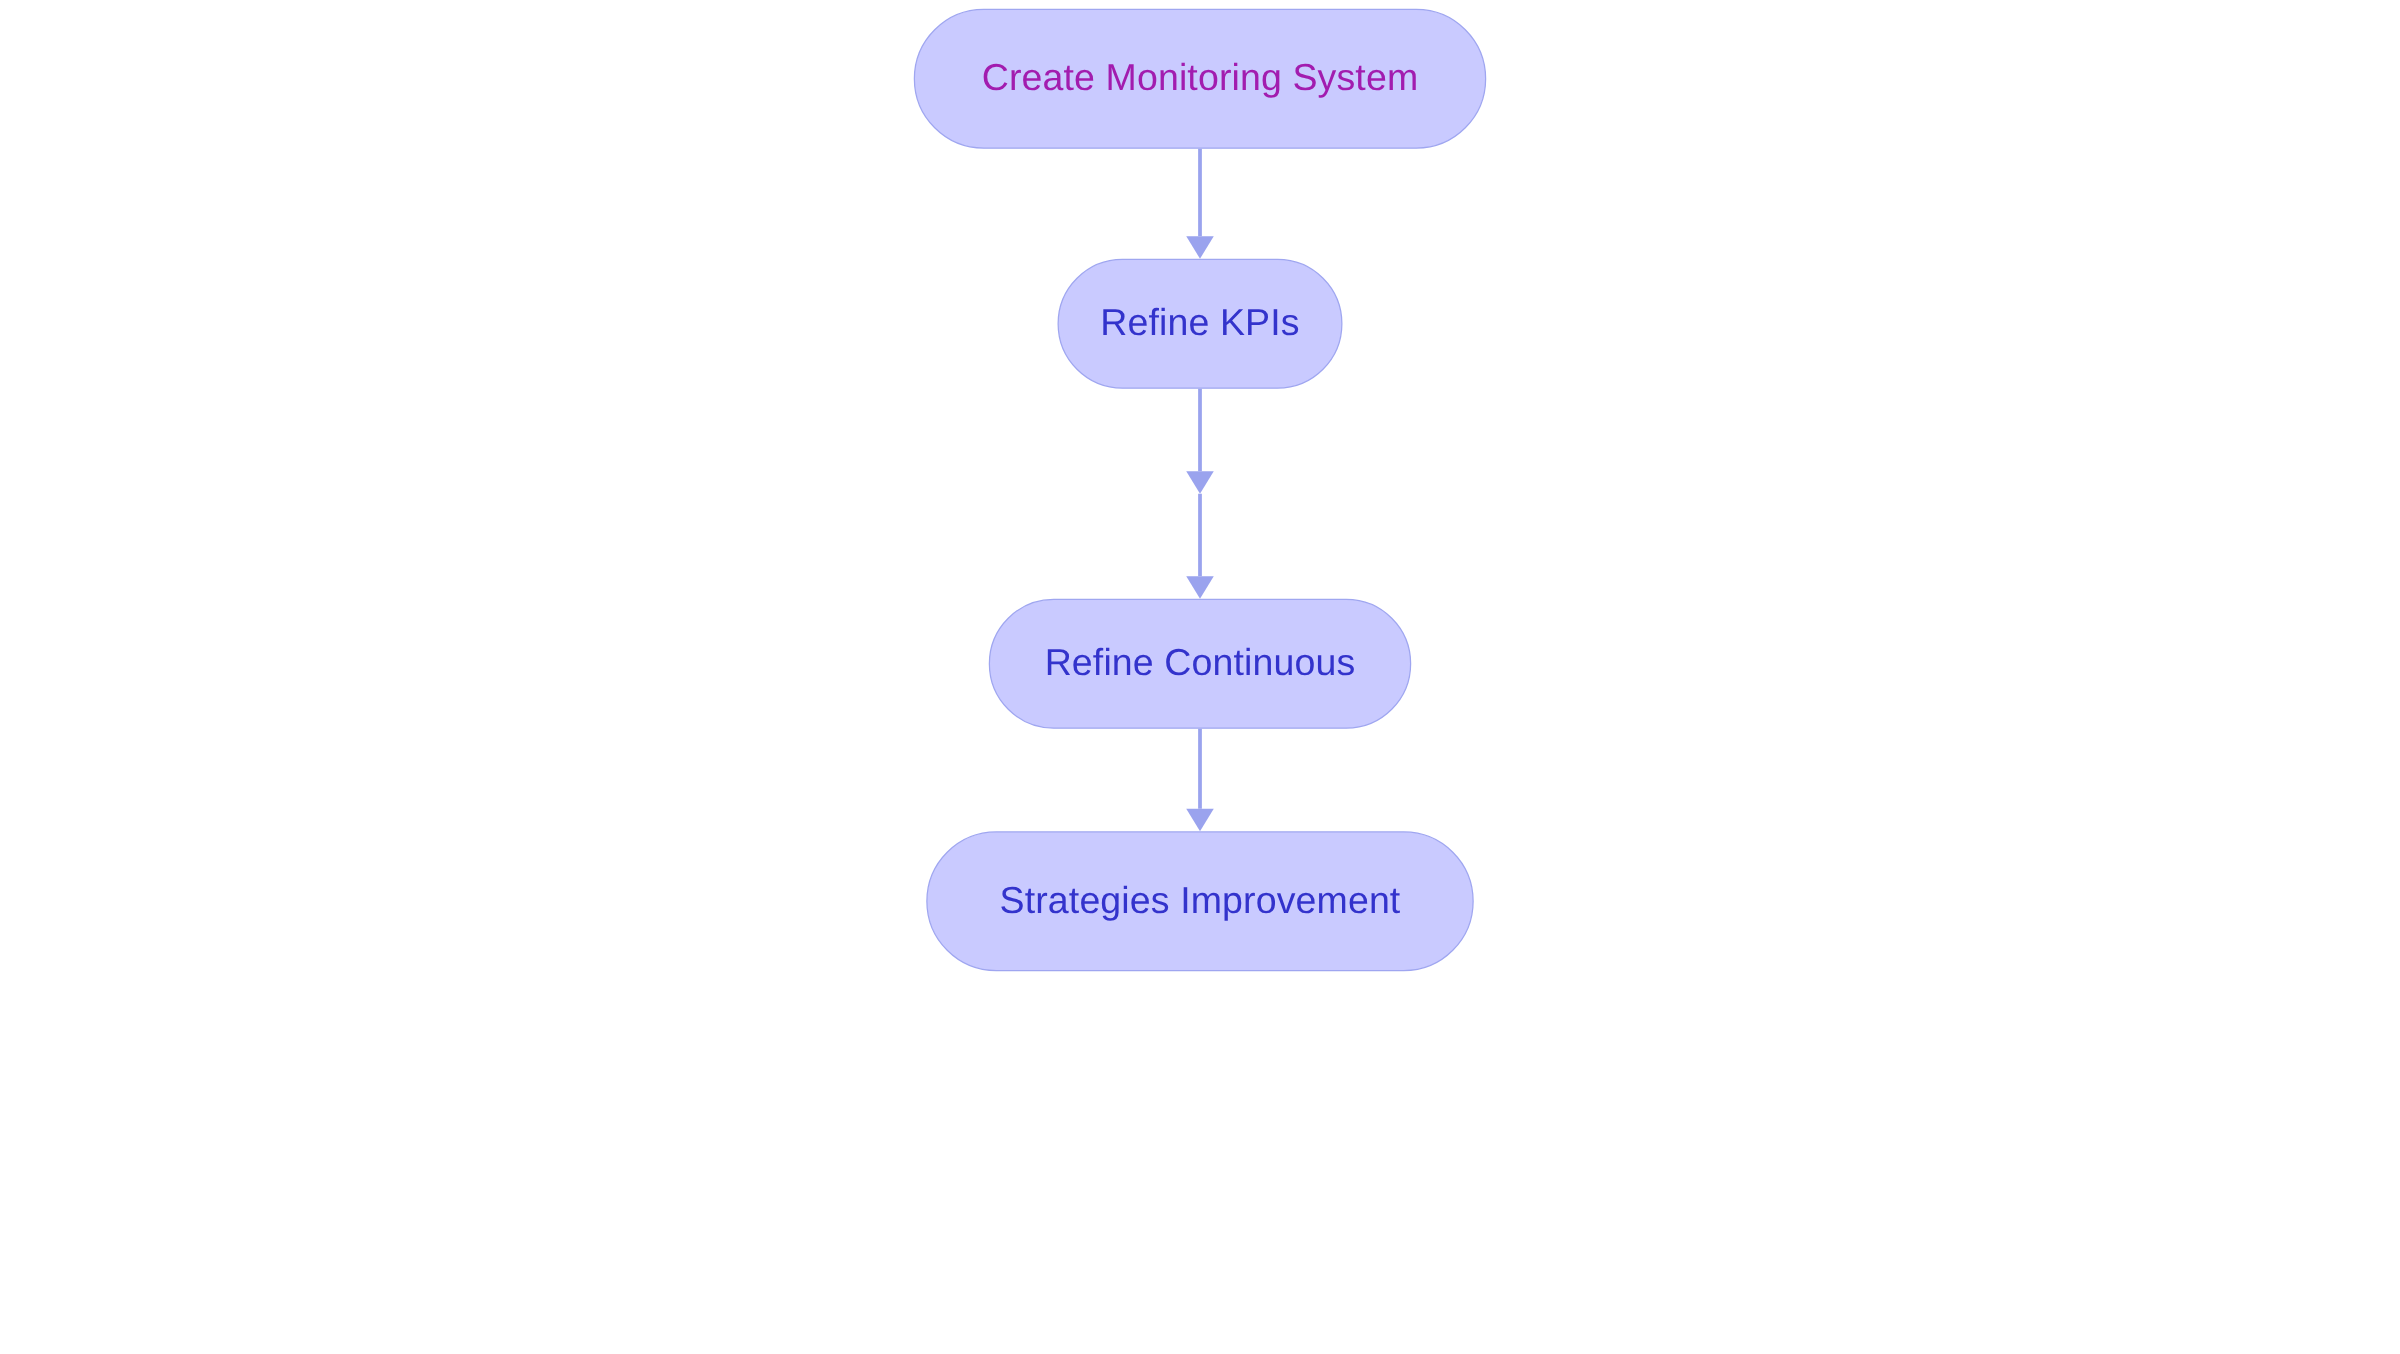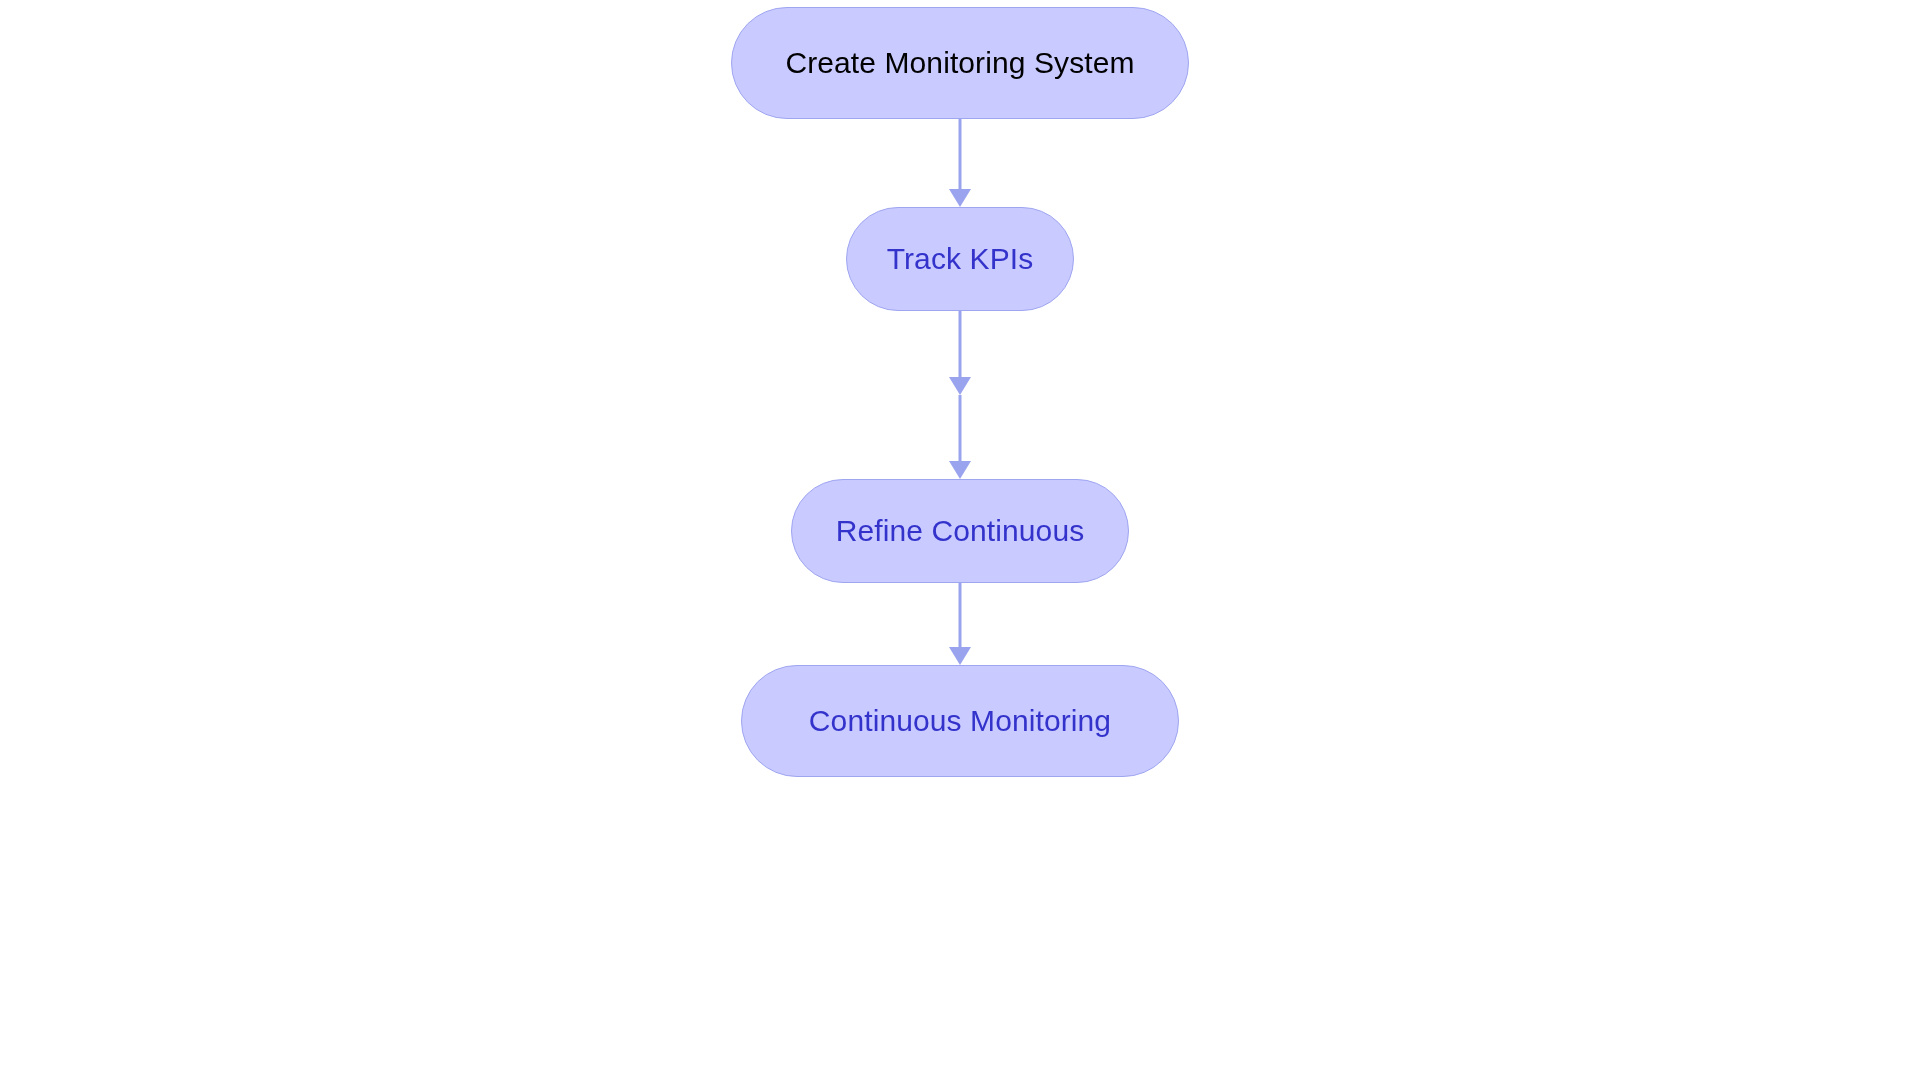--- a/index.html
+++ b/index.html
@@ -109,30 +109,30 @@
 </style>
 </head>
 <body style="background: rgb(255, 255, 255);">
 
 <div id="flowchart-canvas" style="background: rgb(255, 255, 255);">
   <div class="flow-column">
 
     <div class="spacer-top"></div>
 
     <div class="flow-node node-w1" style="background: rgb(201, 202, 255); border-color: rgb(159, 166, 240); color: rgb(51, 51, 204);">
-      <span class="node-label" style="color: #000000;">Create Monitoring System</span>
+      <span class="node-label" style="color: #a21caf;">Create Monitoring System</span>
     </div>
 
     <div class="flow-connector conn-1">
       <span class="connector-line" style="background: rgb(154, 163, 238);"></span>
       <span class="connector-arrowhead" style="border-top-color: rgb(154, 163, 238);"></span>
     </div>
 
     <div class="flow-node node-w2" style="background: rgb(201, 202, 255); border-color: rgb(159, 166, 240); color: rgb(51, 51, 204);">
-      <span class="node-label" style="color: rgb(51, 51, 204);">Track KPIs</span>
+      <span class="node-label" style="color: rgb(51, 51, 204);">Refine KPIs</span>
     </div>
 
     <div class="flow-connector conn-2">
       <span class="connector-line" style="background: rgb(154, 163, 238);"></span>
       <span class="connector-arrowhead" style="border-top-color: rgb(154, 163, 238);"></span>
     </div>
 
 
     <div class="flow-connector conn-3">
       <span class="connector-line" style="background: rgb(154, 163, 238);"></span>
@@ -142,17 +142,17 @@
     <div class="flow-node node-w4" style="background: rgb(201, 202, 255); border-color: rgb(159, 166, 240); color: rgb(51, 51, 204);">
       <span class="node-label" style="color: rgb(51, 51, 204);">Refine Continuous</span>
     </div>
 
     <div class="flow-connector conn-4">
       <span class="connector-line" style="background: rgb(154, 163, 238);"></span>
       <span class="connector-arrowhead" style="border-top-color: rgb(154, 163, 238);"></span>
     </div>
 
     <div class="flow-node node-w5" style="background: rgb(201, 202, 255); border-color: rgb(159, 166, 240); color: rgb(51, 51, 204);">
-      <span class="node-label" style="color: rgb(51, 51, 204);">Continuous Monitoring</span>
+      <span class="node-label" style="color: rgb(51, 51, 204);">Strategies Improvement</span>
     </div>
 
   </div>
 </div>
 
 </body></html>

